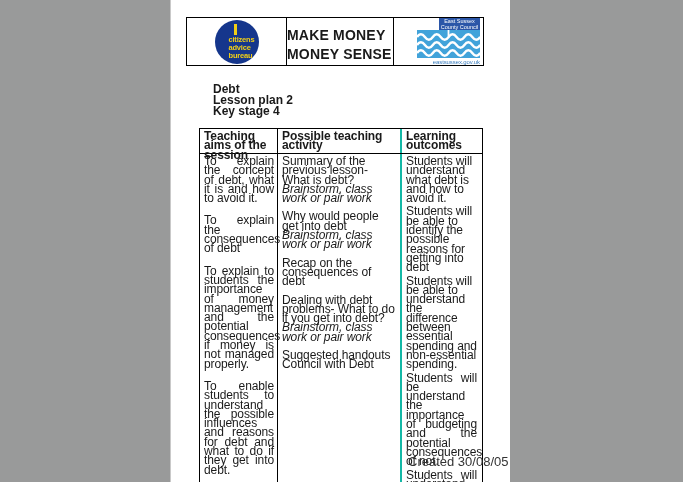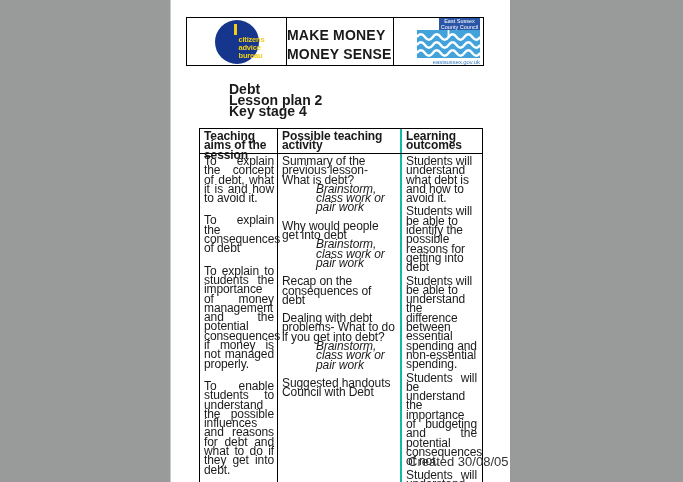--- a/index.html
+++ b/index.html
@@ -17,49 +17,49 @@
     display:flex; border:1px solid #000; background:#fff;
   }
   .hcell { height:100%; }
   .hcell-cab { width:100px; border-right:1px solid #000; display:flex; align-items:center; justify-content:center; }
   .hcell-title { width:107px; border-right:1px solid #000; text-align:left; padding-top:8px;
                  font-weight:bold; font-size:14px; line-height:19px; letter-spacing:0.2px; }
   .hcell-council { flex:1; position:relative; }
 
   .cab-logo { width:44px; height:44px; border-radius:50%; background:#15368c; position:relative; }
   .cab-bar { position:absolute; left:19px; top:4px; width:3px; height:11px; background:#f2cf16; }
-  .cab-text { position:absolute; left:24px; top:16px; color:#f2cf16; font-weight:bold;
+  .cab-text { position:absolute; left:14px; top:16px; color:#f2cf16; font-weight:bold;
               font-size:7.5px; line-height:8px; letter-spacing:-0.2px; }
 
   .es-namebox { position:absolute; right:3px; top:0px; width:41px; height:12px; background:#2b56a8;
                 color:#fff; font-size:5.5px; line-height:5.5px; text-align:center; padding-top:1px; }
   .es-waves { position:absolute; right:3px; top:12px; width:63px; height:28px; background:#41a3da; }
   .es-waves svg { display:block; }
   .es-url { position:absolute; right:3px; top:41px; font-size:6px; color:#3a7dbd; letter-spacing:-0.1px; }
 
   
-  .doc-title { position:absolute; left:58px; top:84px; font-weight:bold; font-size:14px; line-height:11px; }
+  .doc-title { position:absolute; left:42px; top:84px; font-weight:bold; font-size:12px; line-height:11px; }
 
   
   .main-table { position:absolute; left:28px; top:128px; width:284px; border:1px solid #000; font-size:12px; }
   .trow { display:flex; }
   .thead-row { border-bottom:1px solid #000; }
   .cell { padding:3px 3px 3px 4px; line-height:9.3px; letter-spacing:-0.1px; }
   .c1 { width:78px; border-right:1px solid #000; }
   .c2 { width:124px; border-right:2px solid #14b8a6; }
   .c3 { width:78px; }
   .thead-row .cell { font-weight:bold; height:24px; }
   .tbody-row .cell { min-height:229px; }
 
   .aims p { margin:0 0 13px; text-align:justify; }
   .aims p:last-child { margin-bottom:0; }
 
   .acts .block { margin:0 0 9px; }
   .acts .b { font-weight:normal; }
-  .acts .i { font-style:italic;margin-left:34px; }
+  .acts .i { font-style:italic; }
 
   .outs p { margin:0 0 4px; }
   .outs p.just { text-align:justify; }
 
   
   .footer-created { position:absolute; left:237px; top:454px; font-size:13px; color:#333; }
 </style>
 </head>
 <body>
 

